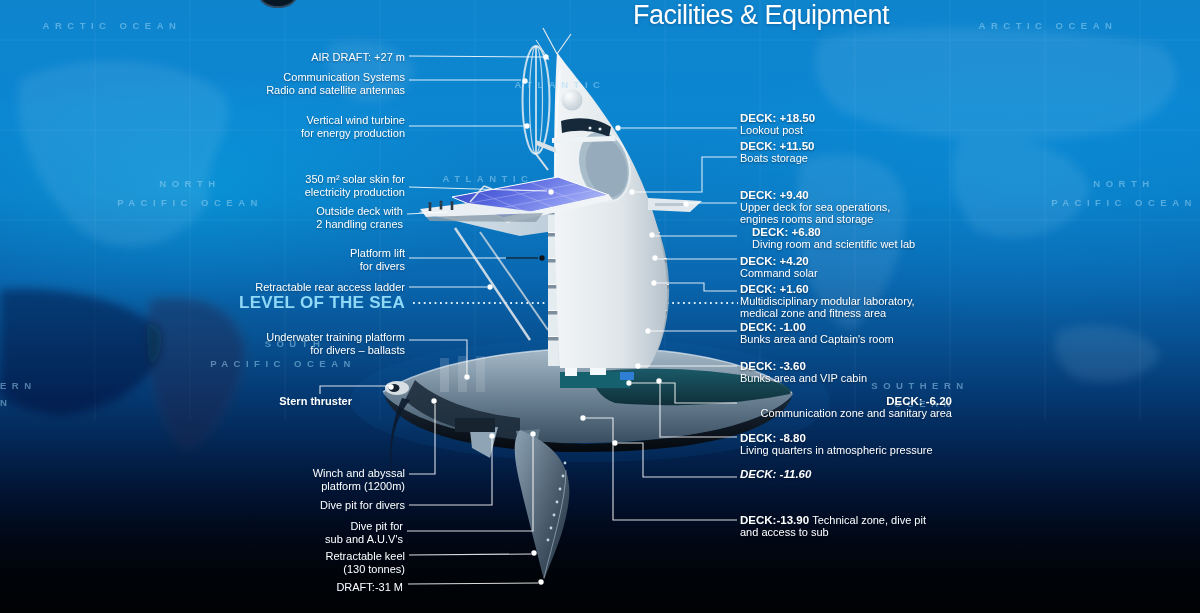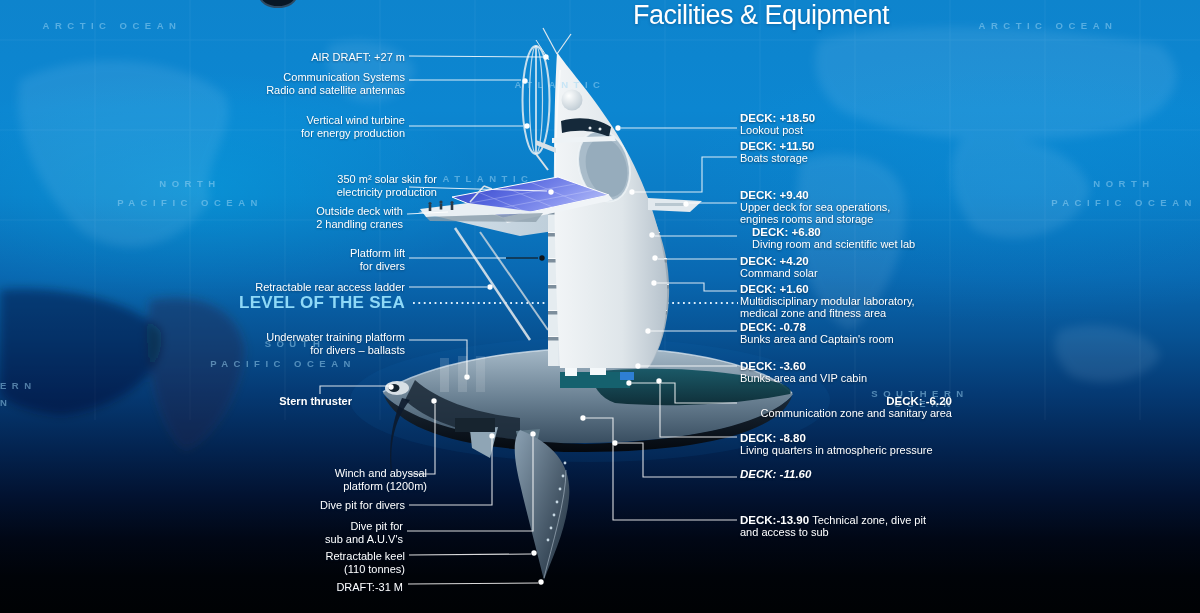--- a/index.html
+++ b/index.html
@@ -340,56 +340,56 @@
       <div class="ol" style="left: 112px; top: 25px;">ARCTIC OCEAN</div>
       <div class="ol" style="left: 1048px; top: 25px;">ARCTIC OCEAN</div>
       <div class="ol" style="left: 560px; top: 84px;">ATLANTIC</div>
       <div class="ol" style="left: 190px; top: 183px;">NORTH</div>
       <div class="ol" style="left: 190px; top: 202px;">PACIFIC OCEAN</div>
       <div class="ol" style="left: 1124px; top: 183px;">NORTH</div>
       <div class="ol" style="left: 1124px; top: 202px;">PACIFIC OCEAN</div>
       <div class="ol" style="left: 488px; top: 178px;">ATLANTIC</div>
       <div class="ol" style="left: 295px; top: 343px;">SOUTH</div>
       <div class="ol" style="left: 283px; top: 363px;">PACIFIC OCEAN</div>
-      <div class="ol" style="left: 920px; top: 385px; margin-top: 8px;">SOUTHERN</div>
+      <div class="ol" style="left: 920px; top: 385px;">SOUTHERN</div>
       <div class="ol" style="left: 925px; top: 403px;">OCEAN</div>
       <div class="ol left-anchor" style="left: 0px; top: 385px;">ERN</div>
       <div class="ol left-anchor" style="left: 0px; top: 402px;">N</div>
       <div class="lc" style="left: 405px; top: 57px;">AIR DRAFT: +27 m</div>
       <div class="lc" style="left: 405px; top: 83px;">Communication Systems
 Radio and satellite antennas</div>
       <div class="lc" style="left: 405px; top: 126px;">Vertical wind turbine
 for energy production</div>
-      <div class="lc" style="left: 405px; top: 185px; margin-left: 32px;">350 m² solar skin for
+      <div class="lc" style="left: 405px; top: 185px;">350 m² solar skin for
 electricity production</div>
       <div class="lc" style="left: 403px; top: 217px;">Outside deck with
 2 handling cranes</div>
       <div class="lc" style="left: 405px; top: 259px;">Platform lift
 for divers</div>
       <div class="lc" style="left: 405px; top: 287px;">Retractable rear access ladder</div>
       <div class="lc" style="left: 405px; top: 343px;">Underwater training platform
 for divers – ballasts</div>
       <div class="lc bold" style="left: 352px; top: 401px;">Stern thruster</div>
-      <div class="lc" style="left: 405px; top: 479px; margin-left: 22px;">Winch and abyssal
+      <div class="lc" style="left: 405px; top: 479px;">Winch and abyssal
 platform (1200m)</div>
       <div class="lc" style="left: 405px; top: 505px;">Dive pit for divers</div>
       <div class="lc" style="left: 403px; top: 532px;">Dive pit for
 sub and A.U.V's</div>
       <div class="lc" style="left: 405px; top: 562px;">Retractable keel
-(110 tonnes)</div>
+(130 tonnes)</div>
       <div class="lc" style="left: 403px; top: 587px;">DRAFT:-31 M</div>
       <div class="rc" style="left: 740px; top: 112px;"><span class="h">DECK: +18.50</span><span class="d">Lookout post</span></div>
       <div class="rc" style="left: 740px; top: 140px;"><span class="h">DECK: +11.50</span><span class="d">Boats storage</span></div>
       <div class="rc" style="left: 740px; top: 189px;"><span class="h">DECK: +9.40</span><span class="d">Upper deck for sea operations,
 engines rooms and storage</span></div>
       <div class="rc" style="left: 752px; top: 226px;"><span class="h">DECK: +6.80</span><span class="d">Diving room and scientific wet lab</span></div>
       <div class="rc" style="left: 740px; top: 255px;"><span class="h">DECK: +4.20</span><span class="d">Command solar</span></div>
       <div class="rc" style="left: 740px; top: 283px;"><span class="h">DECK: +1.60</span><span class="d">Multidisciplinary modular laboratory,
 medical zone and fitness area</span></div>
-      <div class="rc" style="left: 740px; top: 321px;"><span class="h">DECK: -0.78</span><span class="d">Bunks area and Captain's room</span></div>
+      <div class="rc" style="left: 740px; top: 321px;"><span class="h">DECK: -1.00</span><span class="d">Bunks area and Captain's room</span></div>
       <div class="rc" style="left: 740px; top: 360px;"><span class="h">DECK: -3.60</span><span class="d">Bunks area and VIP cabin</span></div>
       <div class="rc" style="left: 740px; top: 395px; text-align: right;"><span class="h">DECK: -6.20</span><span class="d">Communication zone and sanitary area</span></div>
       <div class="rc" style="left: 740px; top: 432px;"><span class="h">DECK: -8.80</span><span class="d">Living quarters in atmospheric pressure</span></div>
       <div class="rc" style="left: 740px; top: 468px; font-style: italic;"><span class="h">DECK: -11.60</span></div>
       <div class="rc inline" style="left: 740px; top: 514px;"><span class="h">DECK:-13.90 </span><span class="d">Technical zone, dive pit
 and access to sub</span></div>
     </div>
 </div>
 
 </body></html>

